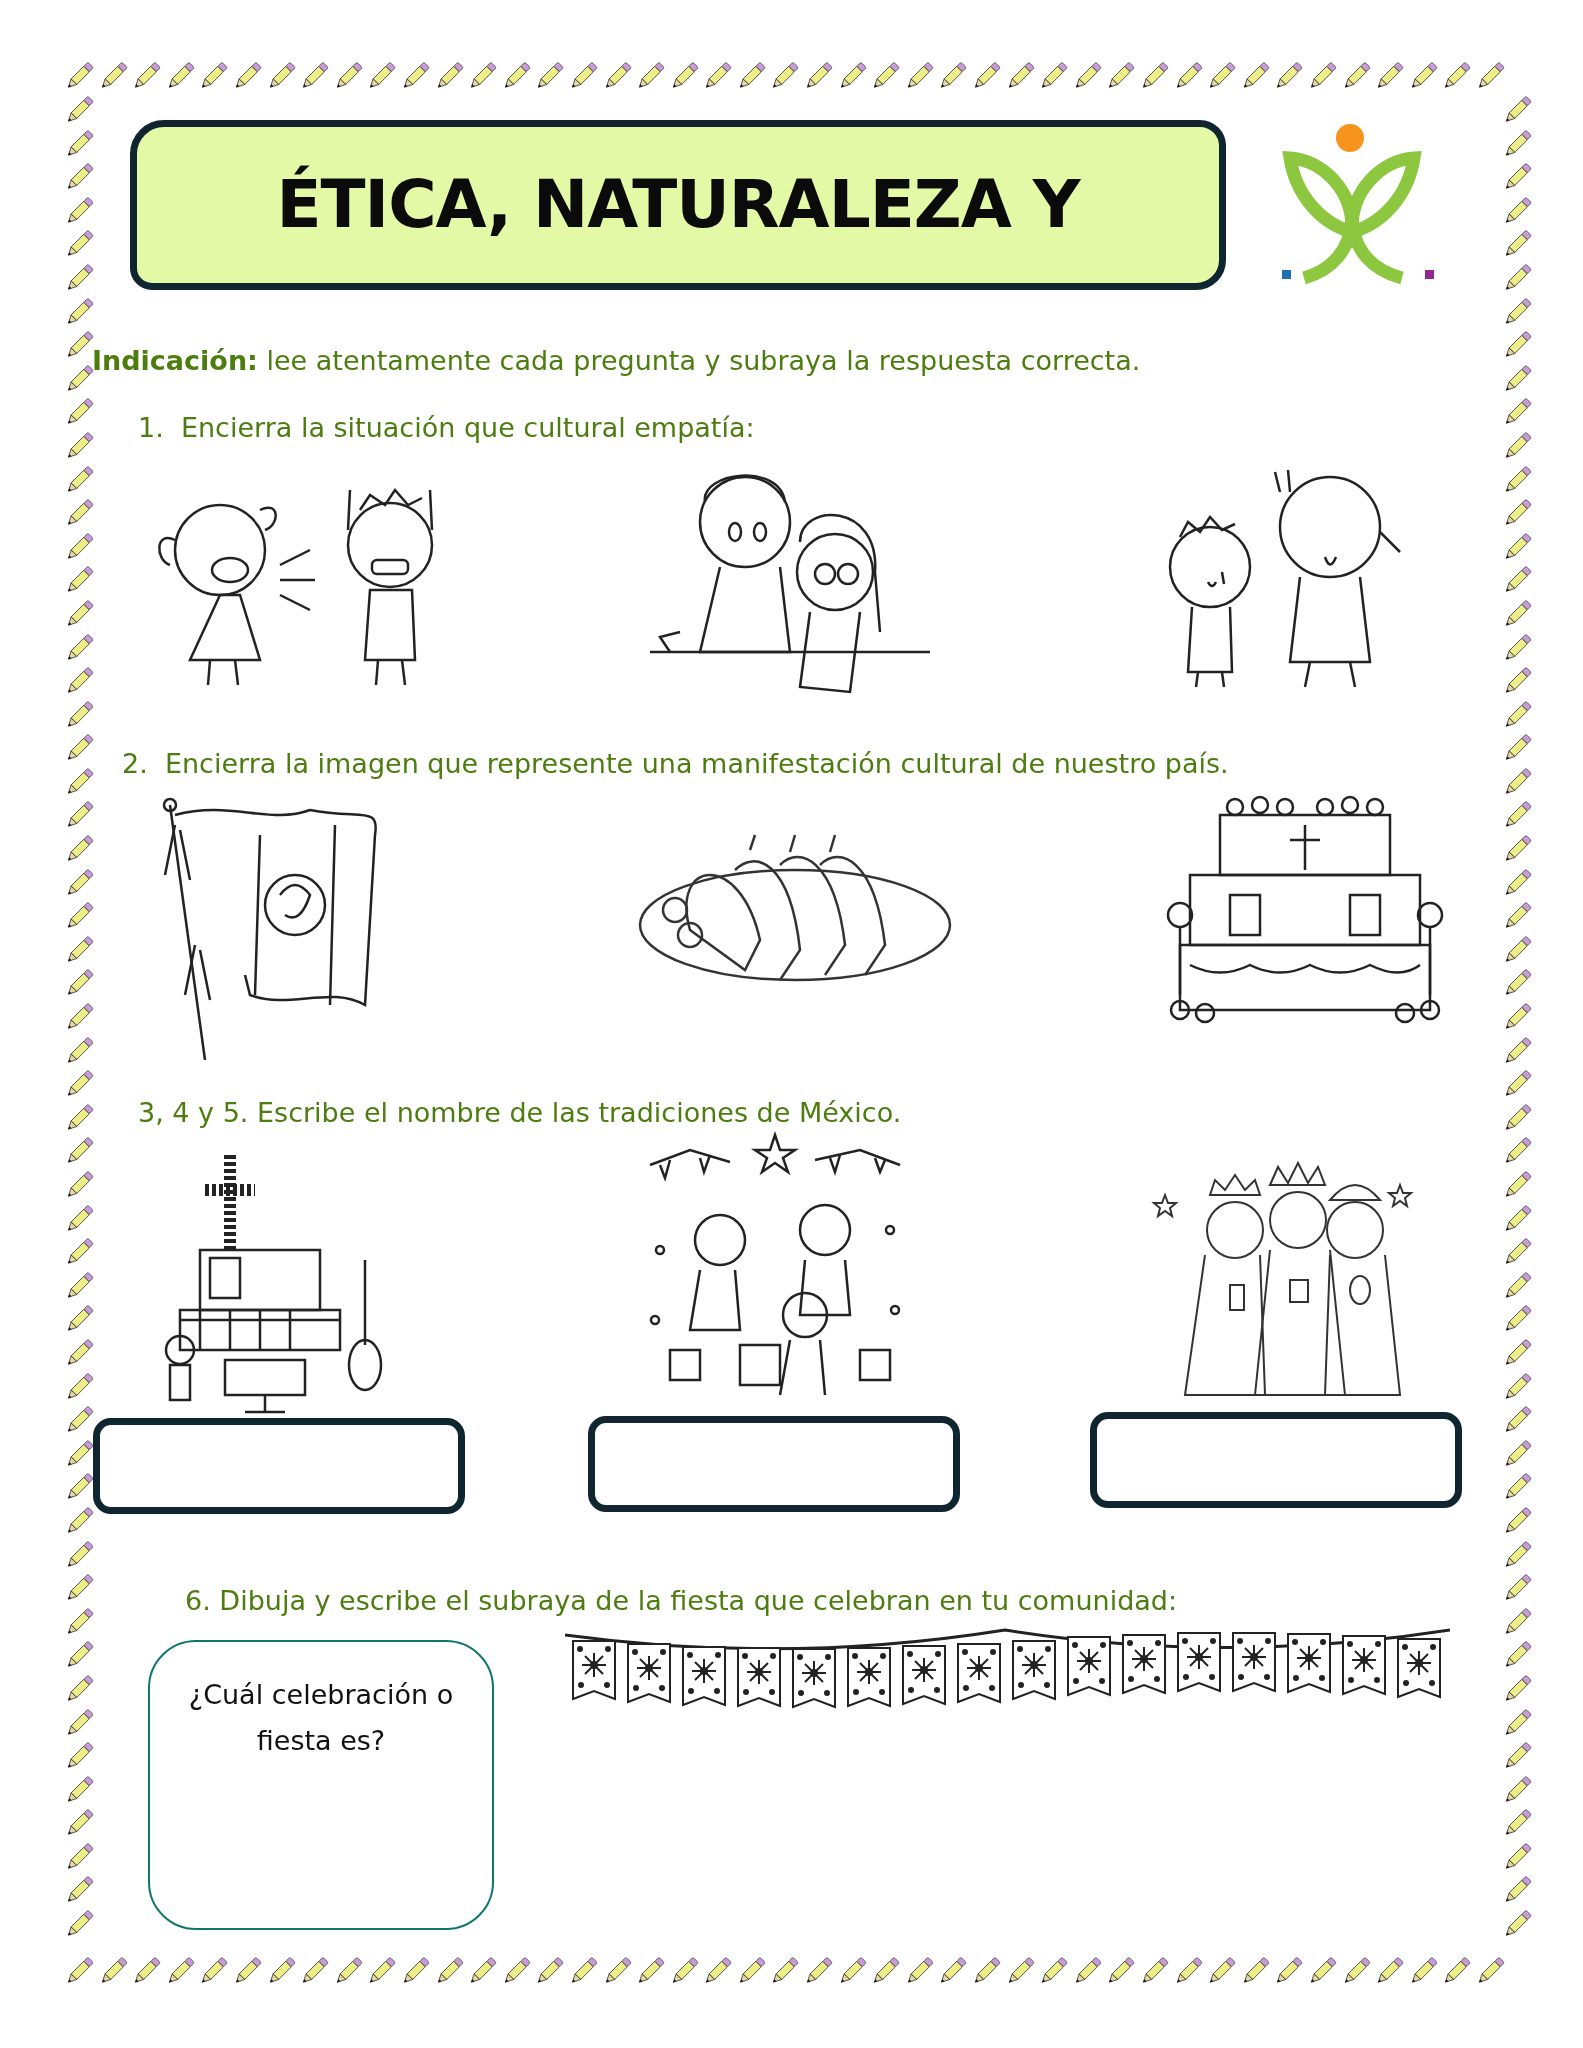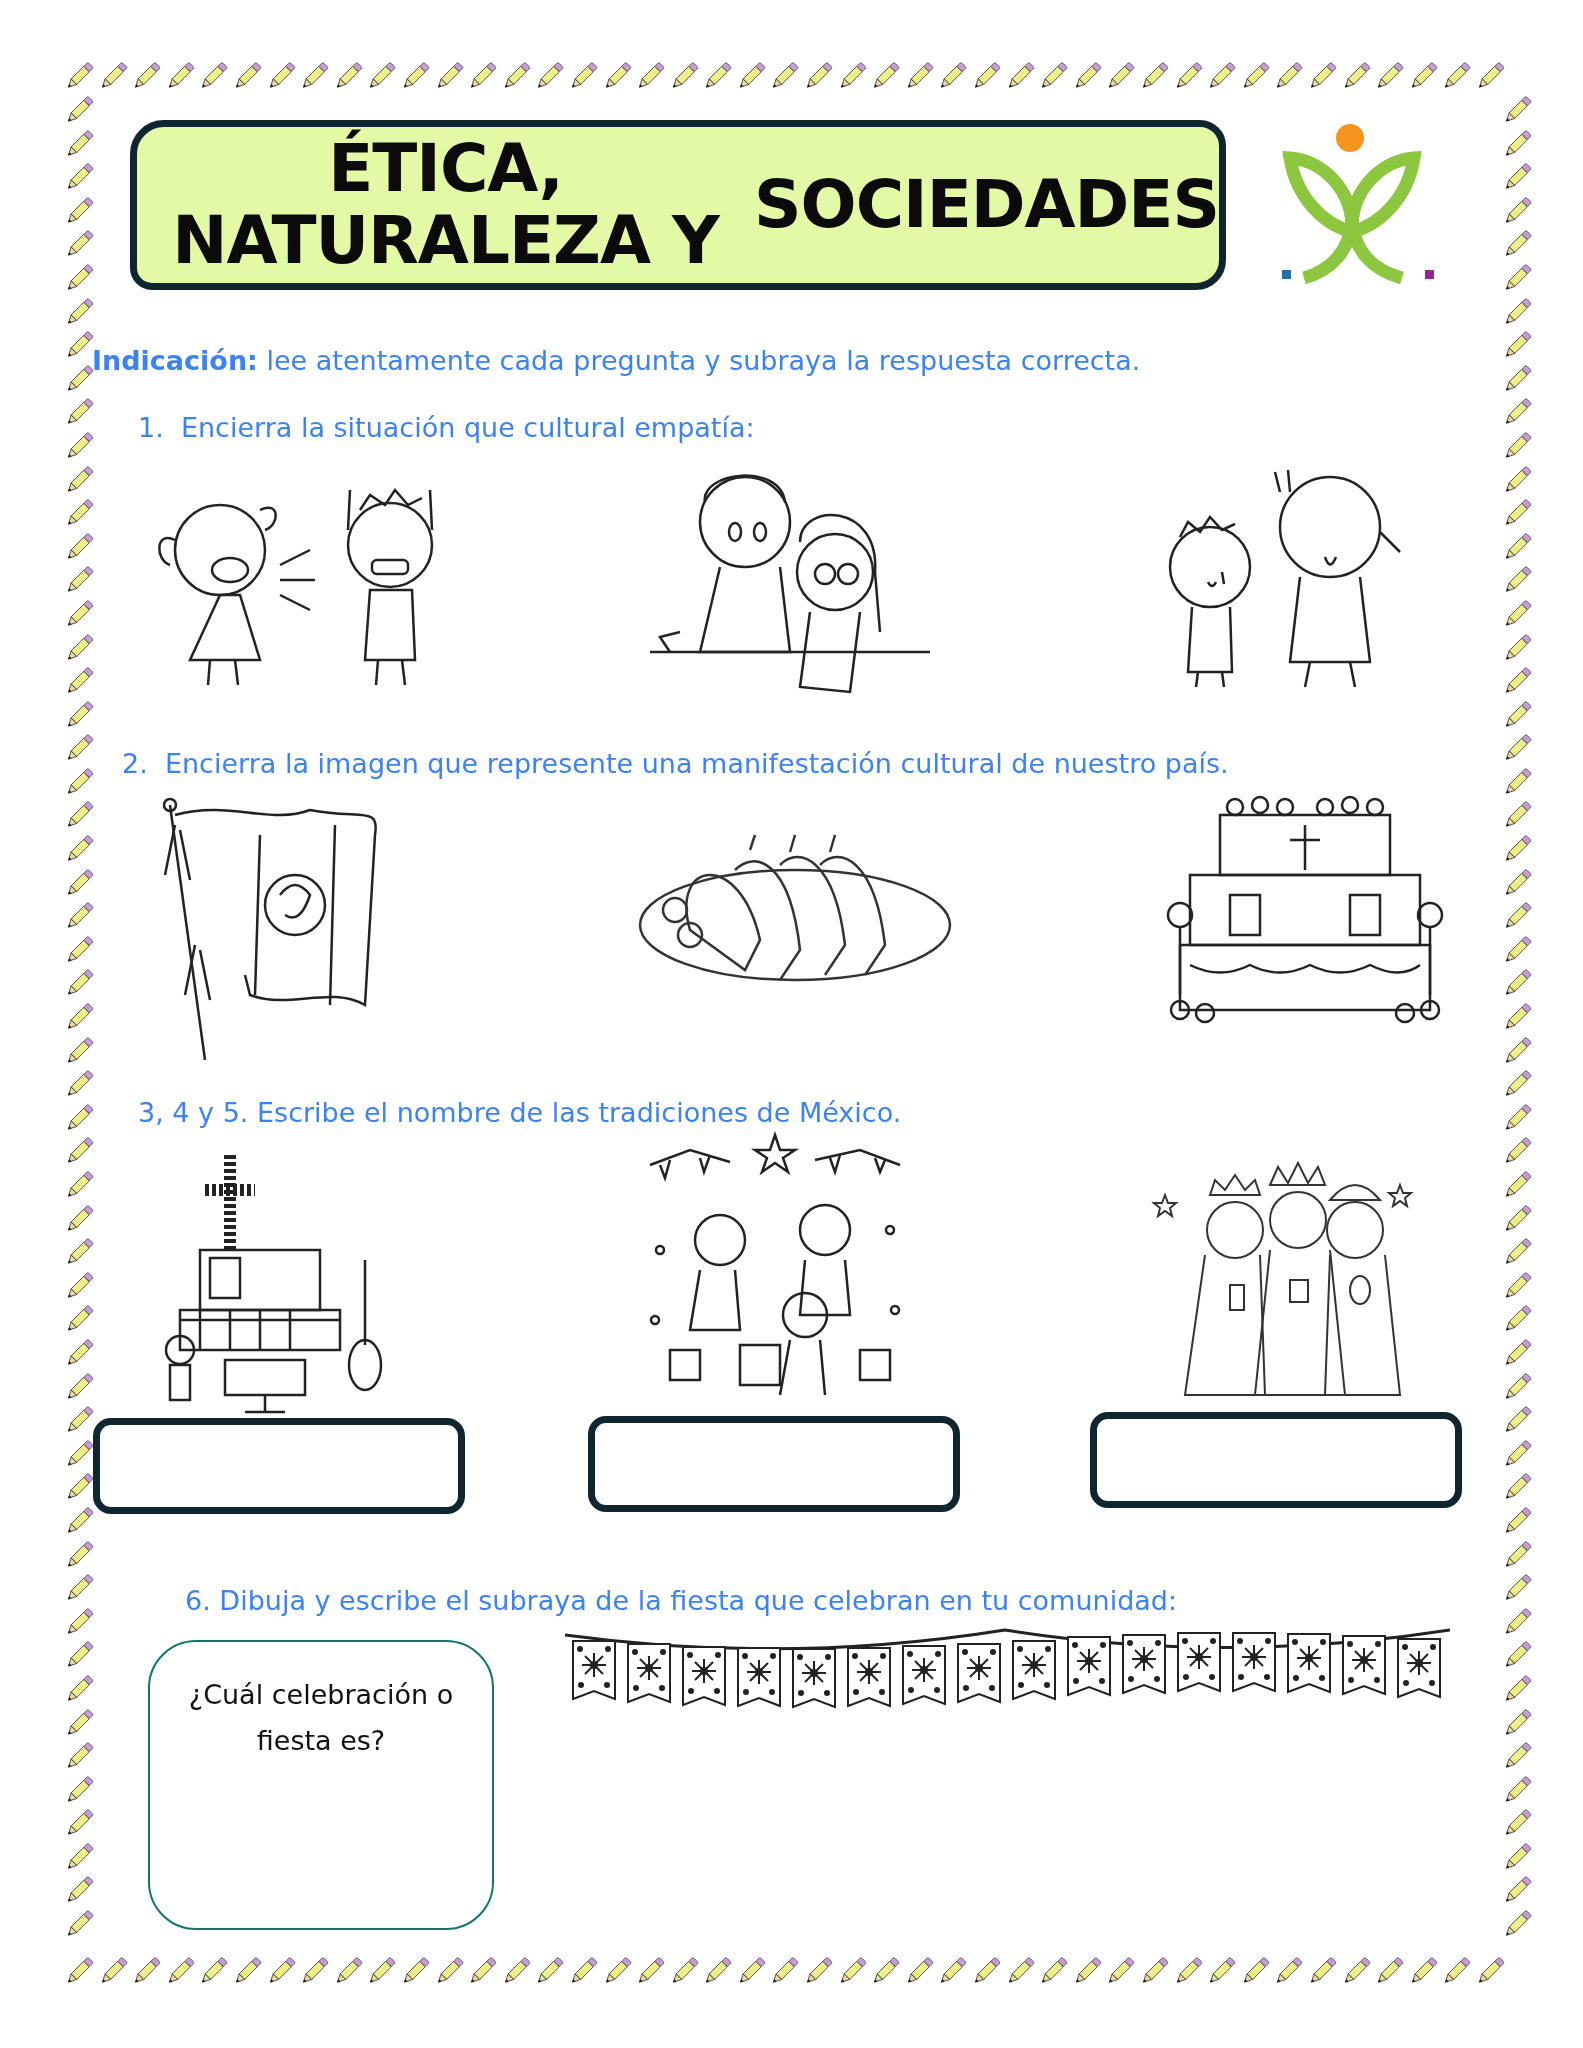--- a/index.html
+++ b/index.html
@@ -17,21 +17,21 @@
 
   
   .title-banner { position:absolute; left:130px; top:120px; width:1096px; height:170px;
      background:#e4f9a6; border:7px solid #0f2530; border-radius:34px 26px 30px 22px;
      box-sizing:border-box; display:flex; flex-direction:row; align-items:center; justify-content:center; }
   .title-line { font-family:"DejaVu Sans", sans-serif; font-weight:bold; font-size:66px;
      line-height:72px; letter-spacing:-1px; color:#0b0b0b; text-align:center; }
 
   .logo { position:absolute; left:1262px; top:120px; width:180px; height:170px; }
 
-  .txt { position:absolute; font-family:"DejaVu Sans", sans-serif; font-size:27px; color:#3b82f6; white-space:nowrap; }
+  .txt { position:absolute; font-family:"DejaVu Sans", sans-serif; font-size:27px; color:#4d7c0f; white-space:nowrap; }
   .bold { font-weight:bold; }
 
   .illus { position:absolute; }
   .answer-box { position:absolute; border:7px solid #0f2530; border-radius:18px; box-sizing:border-box; background:#fff; }
   .draw-box { position:absolute; left:148px; top:1640px; width:346px; height:290px; border:2px solid #0f766e;
      border-radius:48px; box-sizing:border-box; background:#fff; }
   .draw-box .prompt { position:absolute; left:0; right:0; top:30px; text-align:center; font-size:27px; line-height:46px; }
   .banner { position:absolute; left:565px; top:1625px; width:885px; height:90px; }
 </style>
 </head>
@@ -1609,21 +1609,20 @@
         <rect x="13" y="0" width="8" height="6" rx="2" fill="#c89ad8" stroke="#555" stroke-width="0.8"></rect>
         <rect x="13" y="6" width="8" height="18" fill="#eeee88" stroke="#333" stroke-width="0.8"></rect>
         <polygon points="13,24 21,24 17,32" fill="#e6d9a0" stroke="#333" stroke-width="0.8"></polygon>
         <polygon points="15.5,29 18.5,29 17,32" fill="#111"></polygon>
       </g>
     </svg>
   </div>
 
 <div class="title-banner">
   <div class="title-line">ÉTICA, NATURALEZA Y</div>
-  <div class="title-line">SOCIEDADES</div>
 </div>
 
 <svg class="logo" viewBox="0 0 180 170">
   <circle cx="88" cy="18" r="14" fill="#f7941d"></circle>
   <path d="M28 38 C60 40 92 70 90 112 C60 104 34 76 28 38 Z" fill="none" stroke="#8dc63f" stroke-width="13"></path>
   <path d="M152 38 C120 40 88 70 90 112 C120 104 146 76 152 38 Z" fill="none" stroke="#8dc63f" stroke-width="13"></path>
   <path d="M90 100 C88 130 70 150 42 158" fill="none" stroke="#8dc63f" stroke-width="13"></path>
   <path d="M90 100 C92 130 110 150 140 158" fill="none" stroke="#8dc63f" stroke-width="13"></path>
   <rect x="20" y="150" width="9" height="9" fill="#1f6fb5"></rect>
   <rect x="163" y="150" width="9" height="9" fill="#92278f"></rect>

